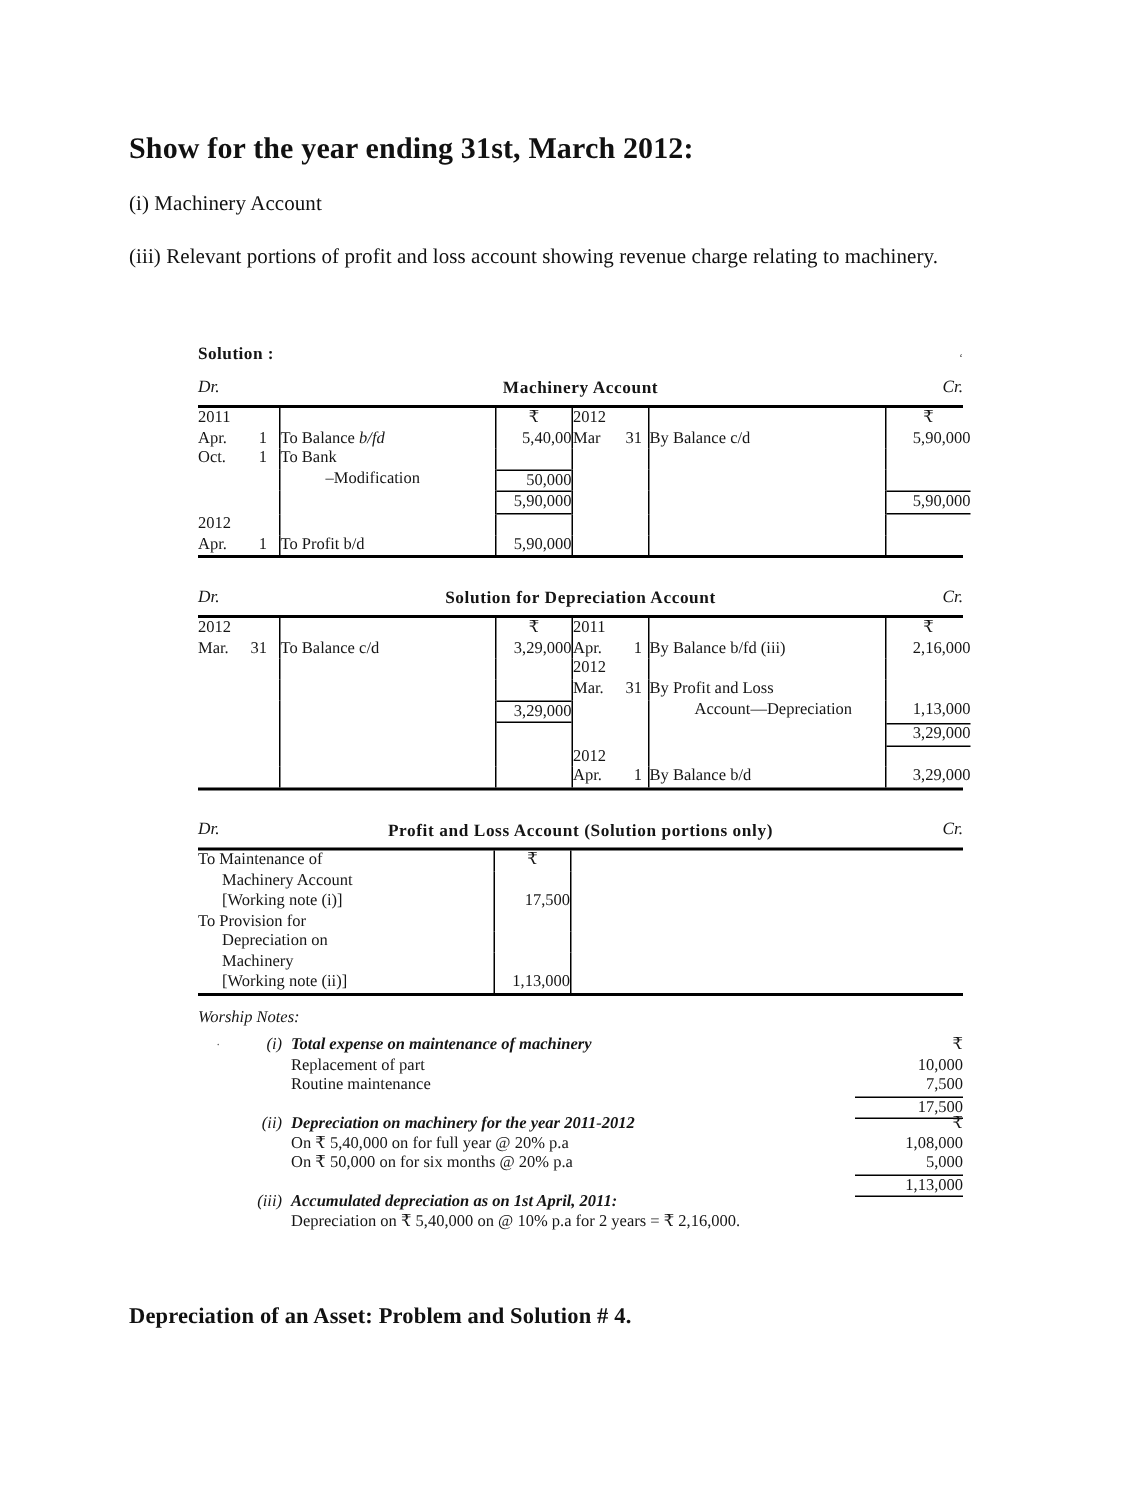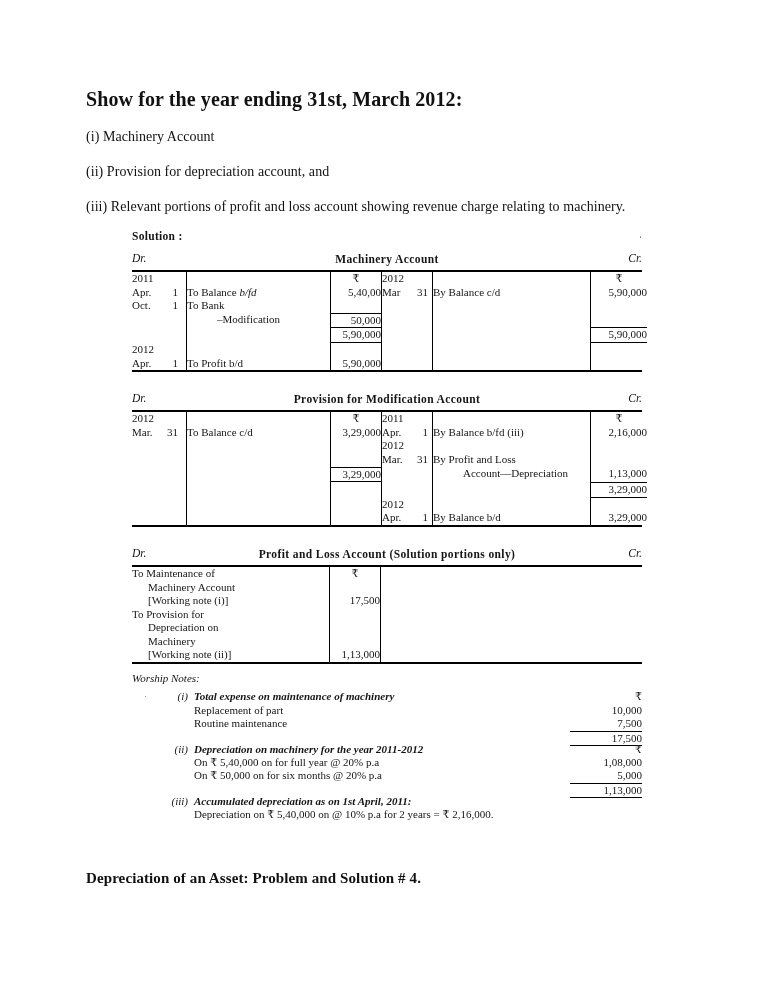--- a/index.html
+++ b/index.html
@@ -214,21 +214,20 @@
     font-size: 15px;
     letter-spacing: 0.1px;
   }
 </style>
 </head>
 <body>
 
 <div class="intro">
   <div class="intro-head">Show for the year ending 31st, March 2012:</div>
   <div class="intro-line">(i) Machinery Account</div>
-  <div class="intro-line">(ii) Provision for depreciation account, and</div>
   <div class="intro-line last">(iii) Relevant portions of profit and loss account showing revenue charge relating to machinery.</div>
 </div>
 
 <div class="ledger">
   <div class="solution-label">Solution :</div>
   <span class="corner-tick">‘</span>
   <div id="accounts-host">
       <div class="acct-head">
         <span class="dr">Dr.</span>
         <span class="cr">Cr.</span>
@@ -365,21 +364,21 @@
               <span class="amt ">&nbsp;</span>
             </td>
           </tr>
         </tbody>
       </table>
       <div class="rule-bottom"></div>
       <div class="acct-gap"></div>
       <div class="acct-head">
         <span class="dr">Dr.</span>
         <span class="cr">Cr.</span>
-        <div class="title">Provision for Modification Account</div>
+        <div class="title">Solution for Depreciation Account</div>
       </div>
       <div class="rule-top"></div>
       <table class="ledger-table">
         <tbody>
           <tr>
             <td class="col-date cell-pad">
               <div>
                 <span class="dateline">2012</span>
               </div>
             </td>

